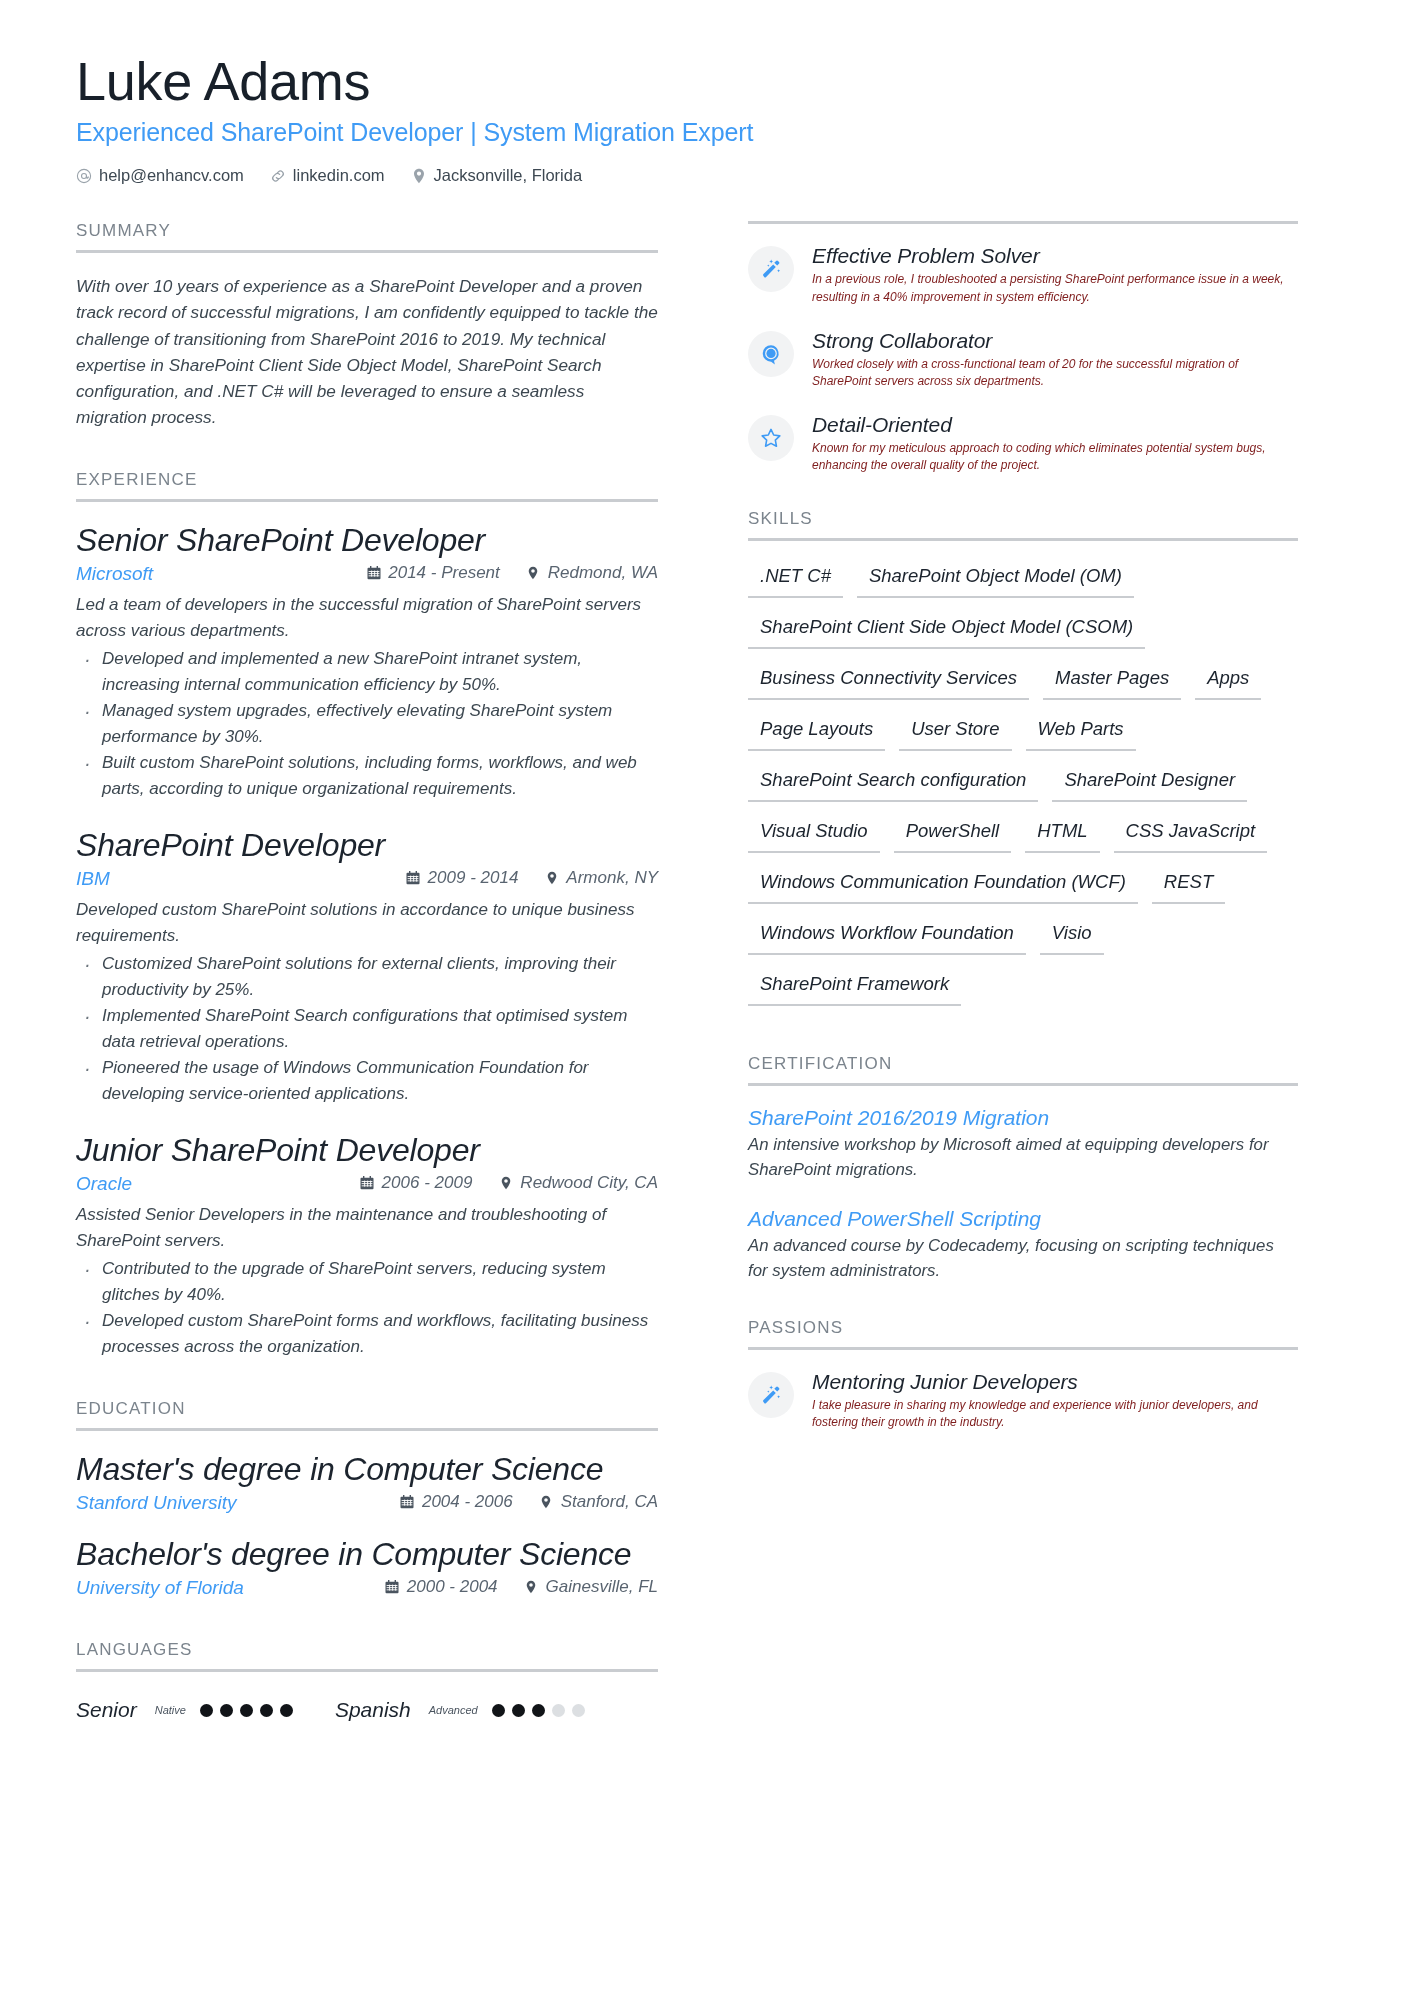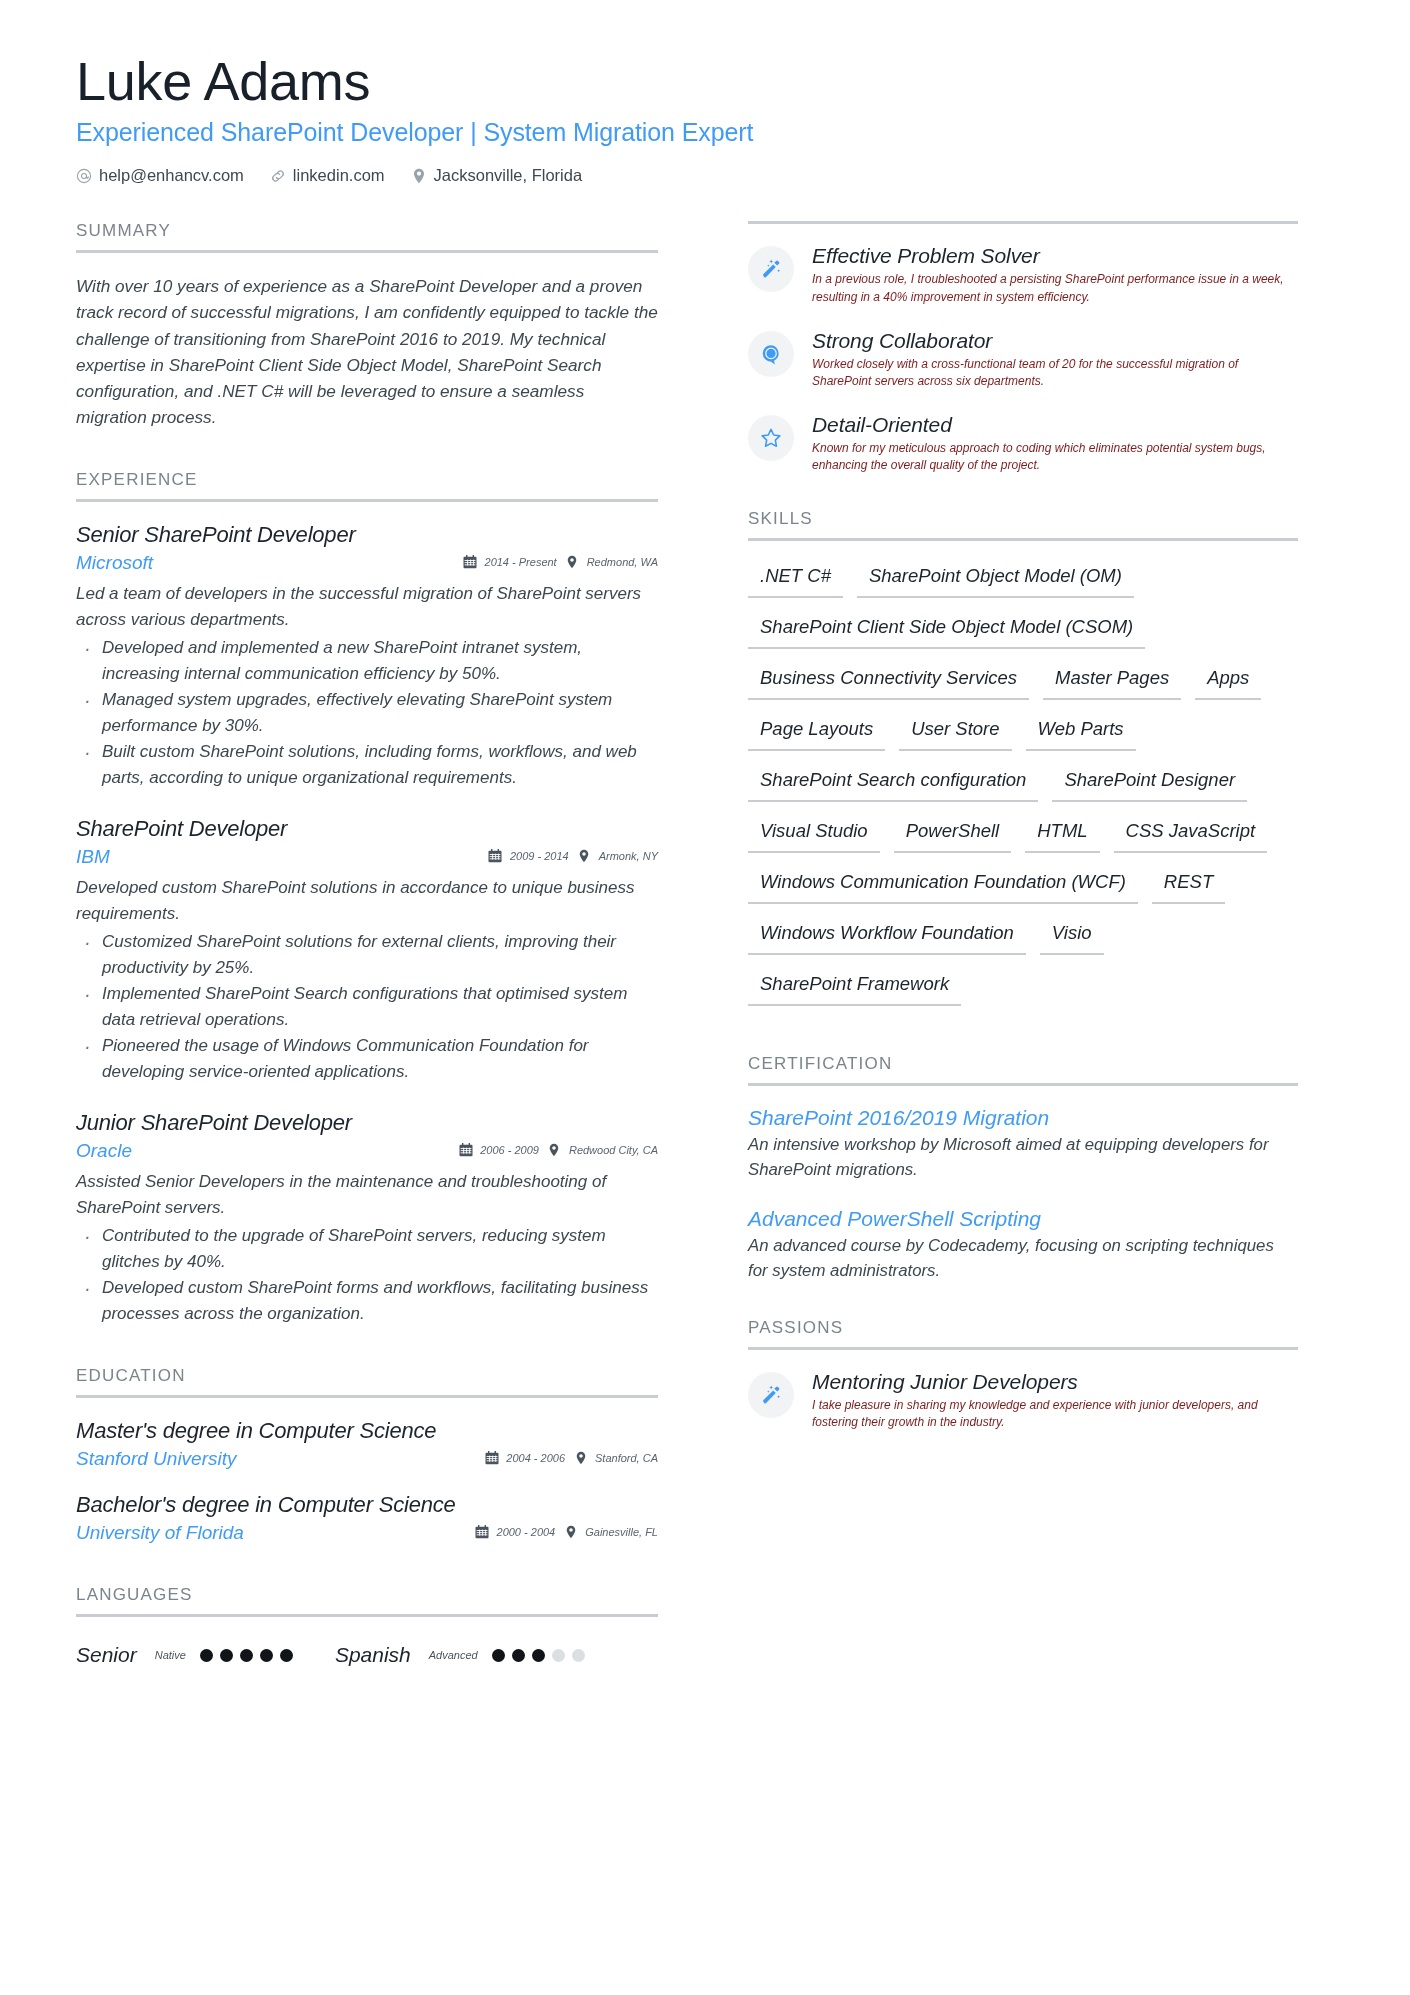--- a/index.html
+++ b/index.html
@@ -65,42 +65,42 @@
   .summary-text {
     font-size:17.2px;
     line-height:1.52;
     color:#3c4750;
   }
 
   
   .entry { margin-bottom:26px; }
   .entry:last-child { margin-bottom:0; }
   .entry-title {
-    font-size:22px;
+    font-size:32px;
     color:#1c242e;
     font-weight:400;
     letter-spacing:-0.2px;
     margin-bottom:4px;
   }
   .entry-meta {
     display:flex;
     align-items:baseline;
     margin-bottom:7px;
   }
   .entry-org {
     font-size:19px;
     color:#3f9bf5;
     flex:none;
   }
   .meta-right {
     margin-left:auto;
     display:flex;
     align-items:center;
-    gap:8px;
-    font-size:11px;
+    gap:26px;
+    font-size:17px;
     color:#596470;
   }
   .meta-chip { display:flex; align-items:center; gap:7px; white-space:nowrap; }
   .meta-chip .mi { width:15px; height:15px; display:inline-flex; align-items:center; justify-content:center; color:#4a545f; flex:none; }
   .entry-desc {
     font-size:17px;
     line-height:1.5;
     color:#3c4750;
     margin-bottom:3px;
   }

